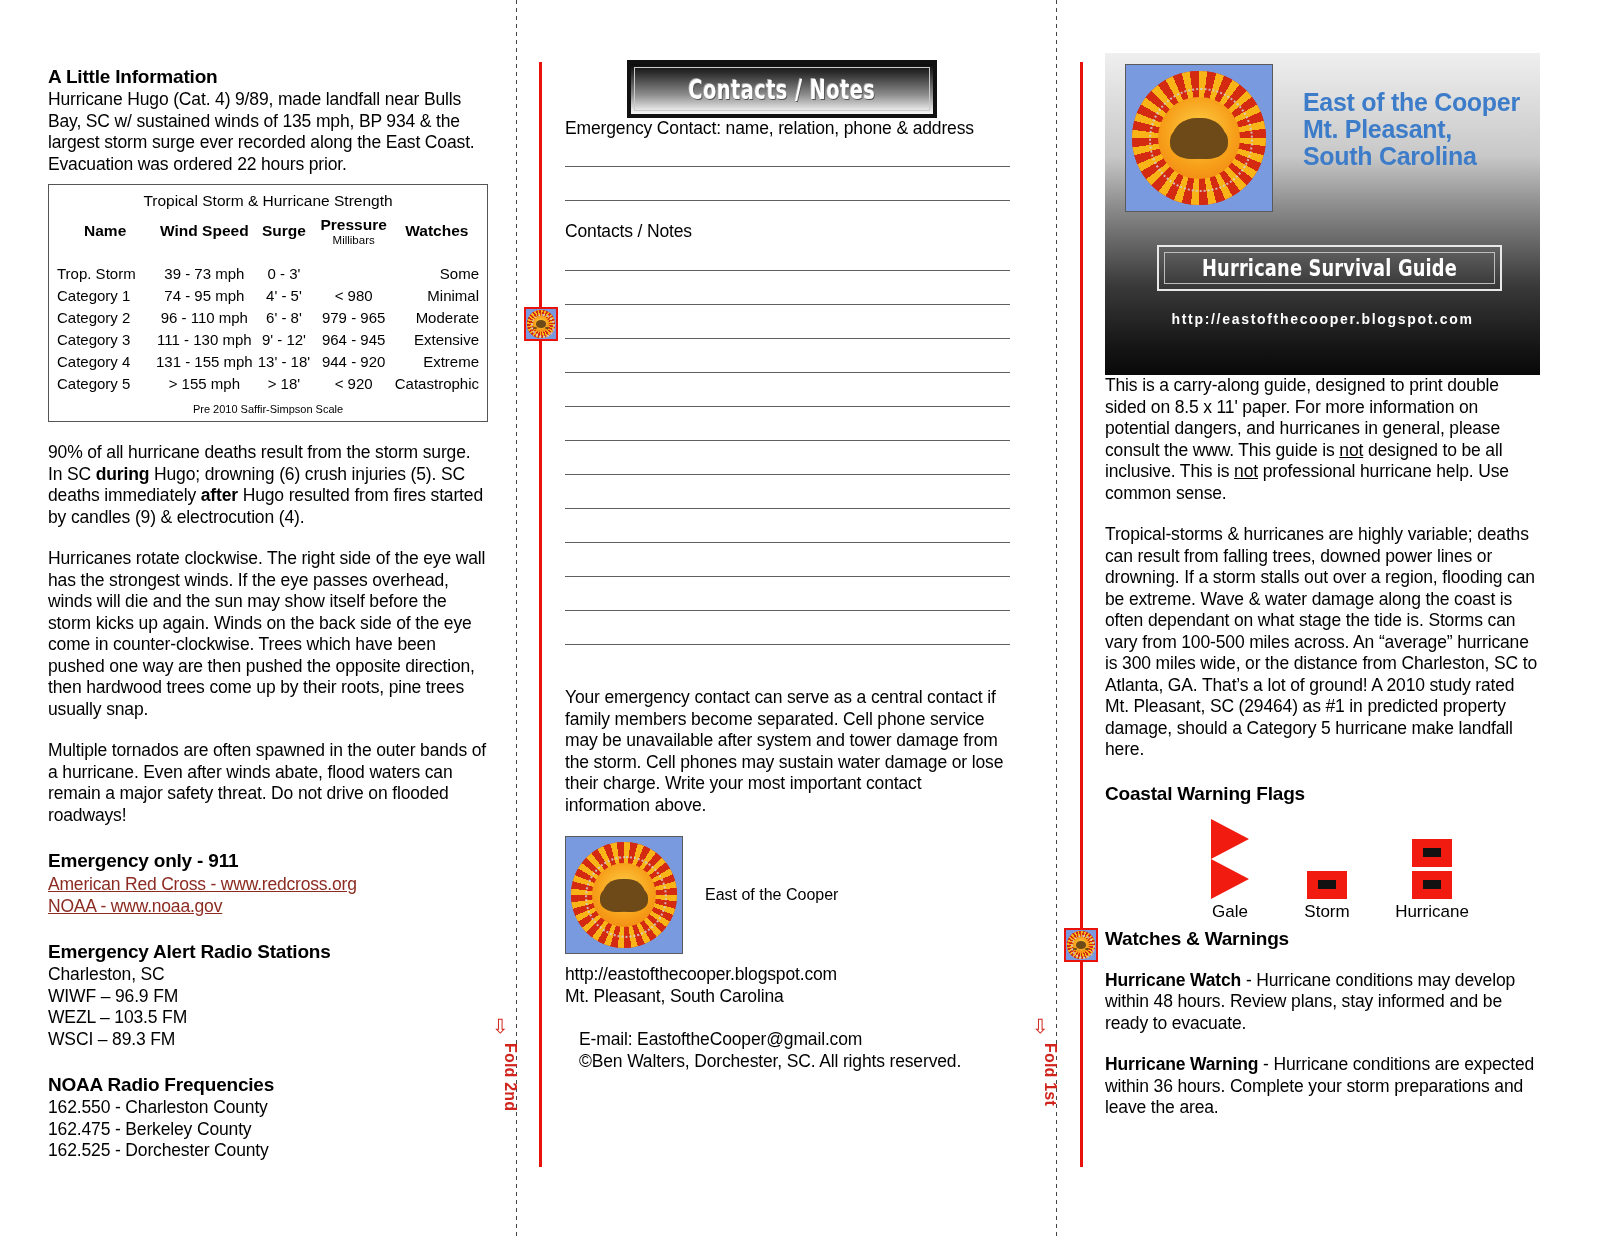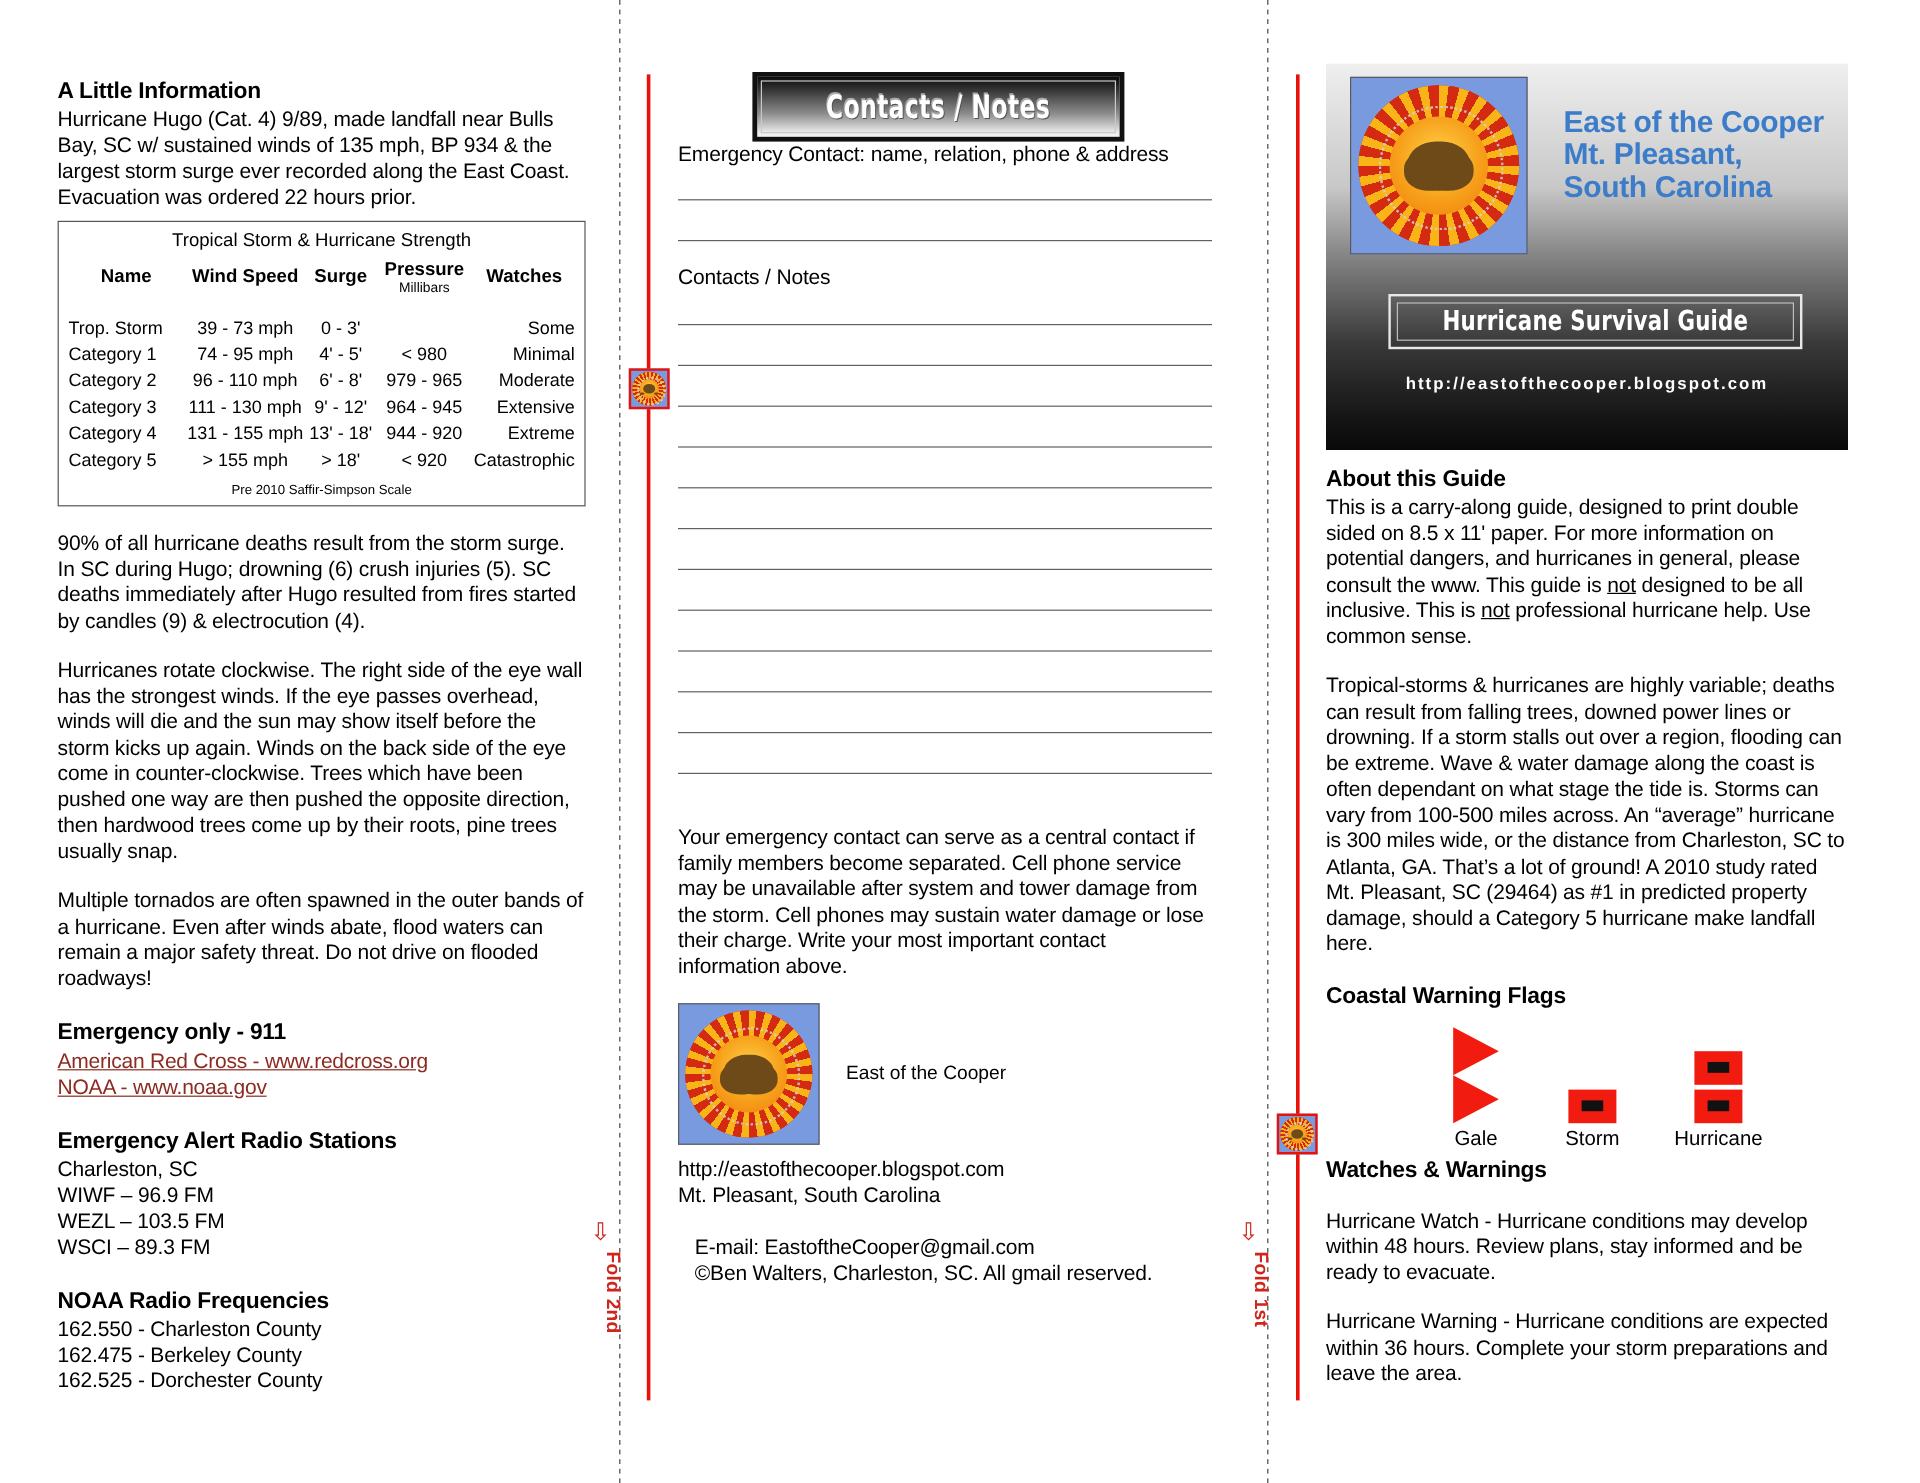--- a/index.html
+++ b/index.html
@@ -116,21 +116,21 @@
   
   .flags-row{display:flex;align-items:flex-end;gap:0;margin-top:14px;padding-left:78px;}
   .flag-cell{text-align:center;}
   .flag-label{font-size:17px;margin-top:3px;}
   .pennant{width:0;height:0;border-left:38px solid #f21b10;
     border-top:20px solid transparent;border-bottom:20px solid transparent;}
   .sq{width:40px;height:28px;background:#f21b10;display:flex;align-items:center;justify-content:center;}
   .sq i{display:block;width:18px;height:9px;background:#111;}
   .sqgap{height:4px;}
 
-  .bold{font-weight:normal;}
+  .bold{font-weight:bold;}
   .u{text-decoration:underline;}
 
   .inline-logo{width:118px;height:118px;display:inline-block;vertical-align:middle;}
   .marker-logo{position:absolute;width:34px;height:34px;border:2px solid #e8120b;box-sizing:border-box;}
   #marker-mid{left:524px;top:307px;}
   #marker-right{left:1064px;top:928px;}
 </style>
 </head>
 <body>
 
@@ -288,21 +288,21 @@
           <div class="ringtext"></div>
           <div class="inner"></div>
           <div class="crab"></div>
       </div>
       <span class="body">East of the Cooper</span>
     </div>
 
     <p class="body" style="margin-top:10px;">http://eastofthecooper.blogspot.com</p>
     <p class="body">Mt. Pleasant, South Carolina</p>
     <p class="body" style="margin-top:22px;padding-left:14px;">E-mail: EastoftheCooper@gmail.com</p>
-    <p class="body" style="padding-left:14px;">©Ben Walters, Charleston, SC.  All gmail reserved.</p>
+    <p class="body" style="padding-left:14px;">©Ben Walters, Dorchester, SC.  All rights reserved.</p>
   </div>
 
   <div class="col" id="col-right" style="top:53px;">
     <div class="rp-head">
       <div class="logo rp-logo">
         <div class="disc"></div>
           <div class="rays"></div>
           <div class="ringtext"></div>
           <div class="inner"></div>
           <div class="crab"></div>
@@ -312,21 +312,20 @@
         <div>Mt. Pleasant,</div>
         <div>South Carolina</div>
       </div>
       <div class="hsg-frame">
         <div class="hsg-frame2"></div>
         <div class="hsg-text">Hurricane Survival Guide</div>
       </div>
       <div class="rp-url">http://eastofthecooper.blogspot.com</div>
     </div>
 
-    <h2 class="sec" style="margin-top:14px;">About this Guide</h2>
     <p class="body"><span>This is a carry-along guide, designed to print double sided on 8.5 x 11' paper.  For more information on potential dangers, and hurricanes in general, please consult the www.  This guide is </span><span class="u">not</span><span> designed to be all inclusive.  This is </span><span class="u">not</span><span> professional hurricane help.  Use common sense.</span></p>
 
     <p class="body gap">Tropical-storms &amp; hurricanes are highly variable; deaths can result from falling trees, downed power lines or drowning.  If a storm stalls out over a region, flooding can be extreme.  Wave &amp; water damage along the coast is often dependant on what stage the tide is.  Storms can vary from 100-500 miles across.  An “average” hurricane is 300 miles wide, or the distance from Charleston, SC to Atlanta, GA.  That’s a lot of ground!  A 2010 study rated Mt. Pleasant, SC (29464) as #1 in predicted property damage, should a Category 5 hurricane make landfall here.</p>
 
     <h2 class="sec" style="margin-top:22px;">Coastal Warning Flags</h2>
 
     <div class="flags-row">
       <div class="flag-cell" style="width:94px;">
         <div style="display:flex;flex-direction:column;align-items:center;">
           <div class="pennant"></div>

